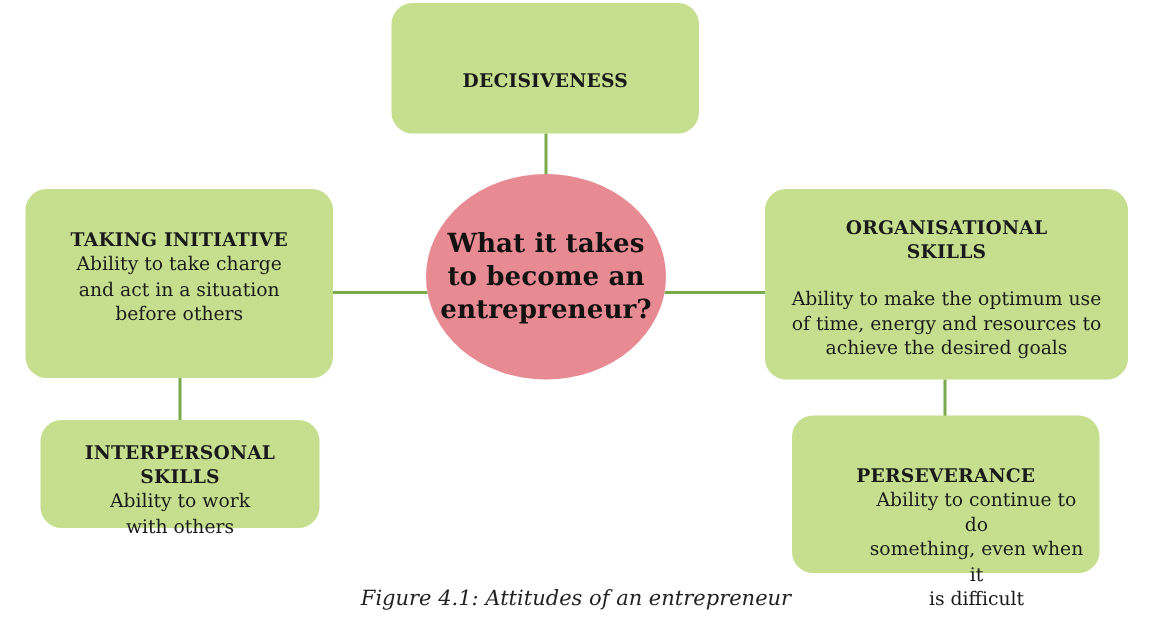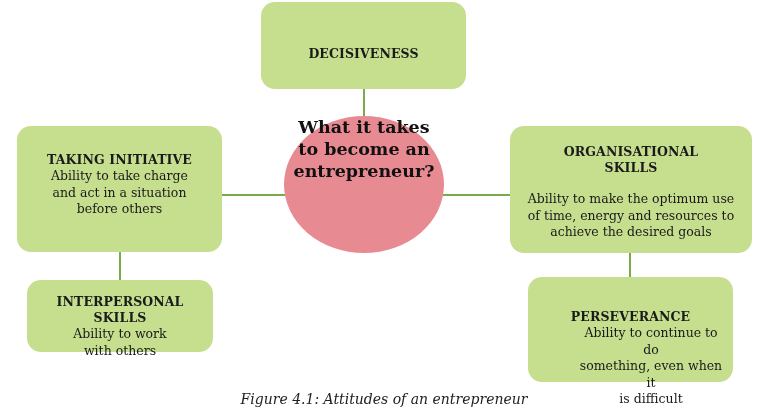--- a/index.html
+++ b/index.html
@@ -6,21 +6,21 @@
   body { width: 768px; height: 414px; position: relative; overflow: hidden;
          font-family: "DejaVu Serif", "Liberation Serif", serif; color: #1a1a1a; }
   .box { position: absolute; background: #c6df8e; border-radius: 14px;
          display: flex; flex-direction: column; align-items: center; justify-content: center;
          text-align: center; box-sizing: border-box; padding: 4px 6px; }
   .title { font-weight: bold; font-size: 12.5px; line-height: 16px; letter-spacing: 0.1px; }
   .desc { font-size: 12.5px; line-height: 16.5px; }
   .line { position: absolute; background: #7aab4a; }
   .circle { position: absolute; left: 284px; top: 116px; width: 160px; height: 137px;
             background: #e88a92; border-radius: 50%;
-            display: flex; align-items: flex-start; justify-content: center; text-align: center; }
+            display: flex; align-items: center; justify-content: center; text-align: center; }
   .circle span { font-weight: bold; font-size: 17.5px; line-height: 22px; color: #111; white-space: pre-line; }
   .caption { position: absolute; left: 0; width: 768px; top: 391px; text-align: center;
              font-style: italic; font-size: 14px; color: #222; }
 </style>
 </head>
 <body>
 
 <div class="line" style="left:363px; top:89px; width:2px; height:28px;"></div>
 <div class="line" style="left:222px; top:194px; width:63px; height:2px;"></div>
 <div class="line" style="left:119px; top:252px; width:2px; height:28px;"></div>

